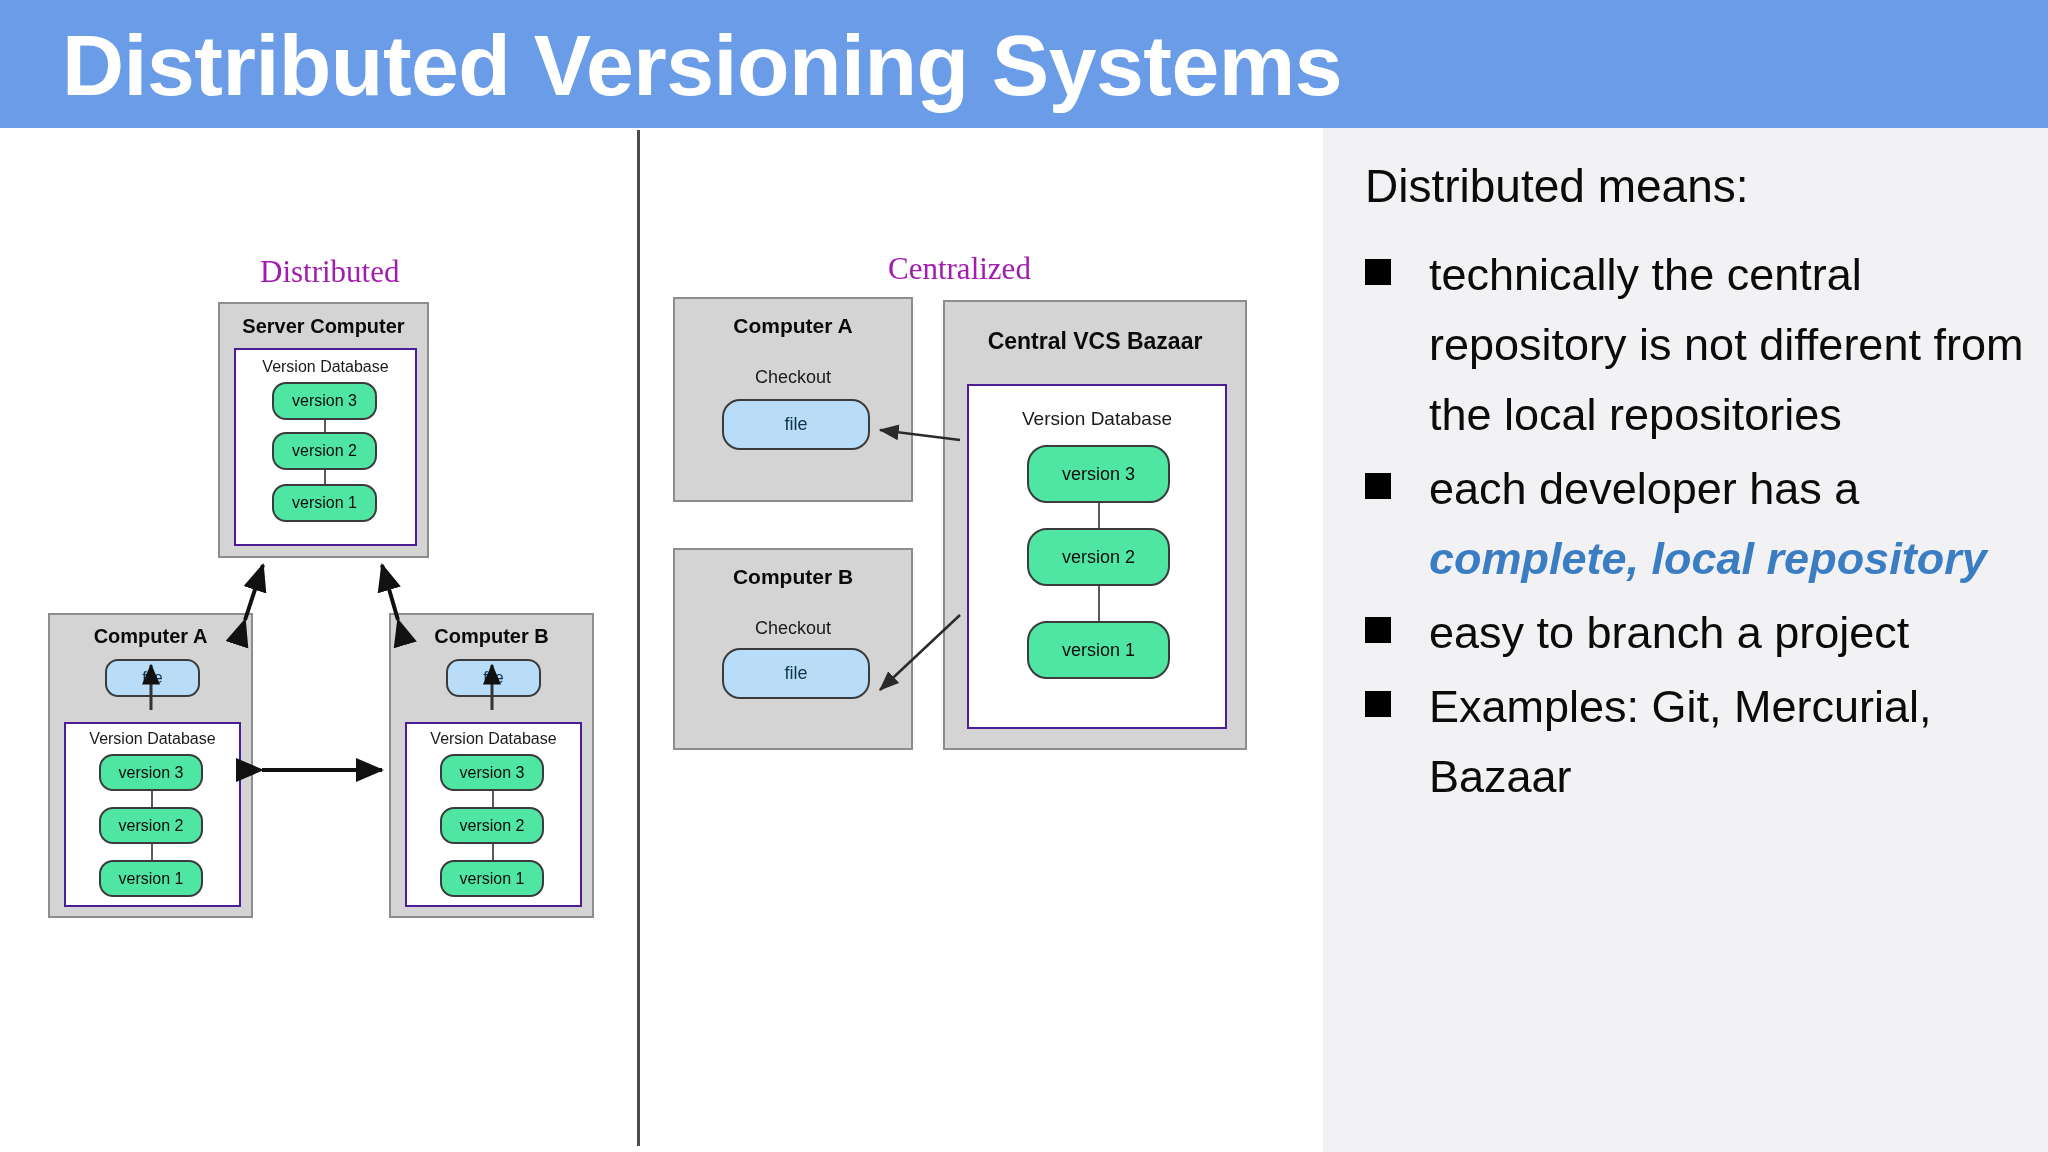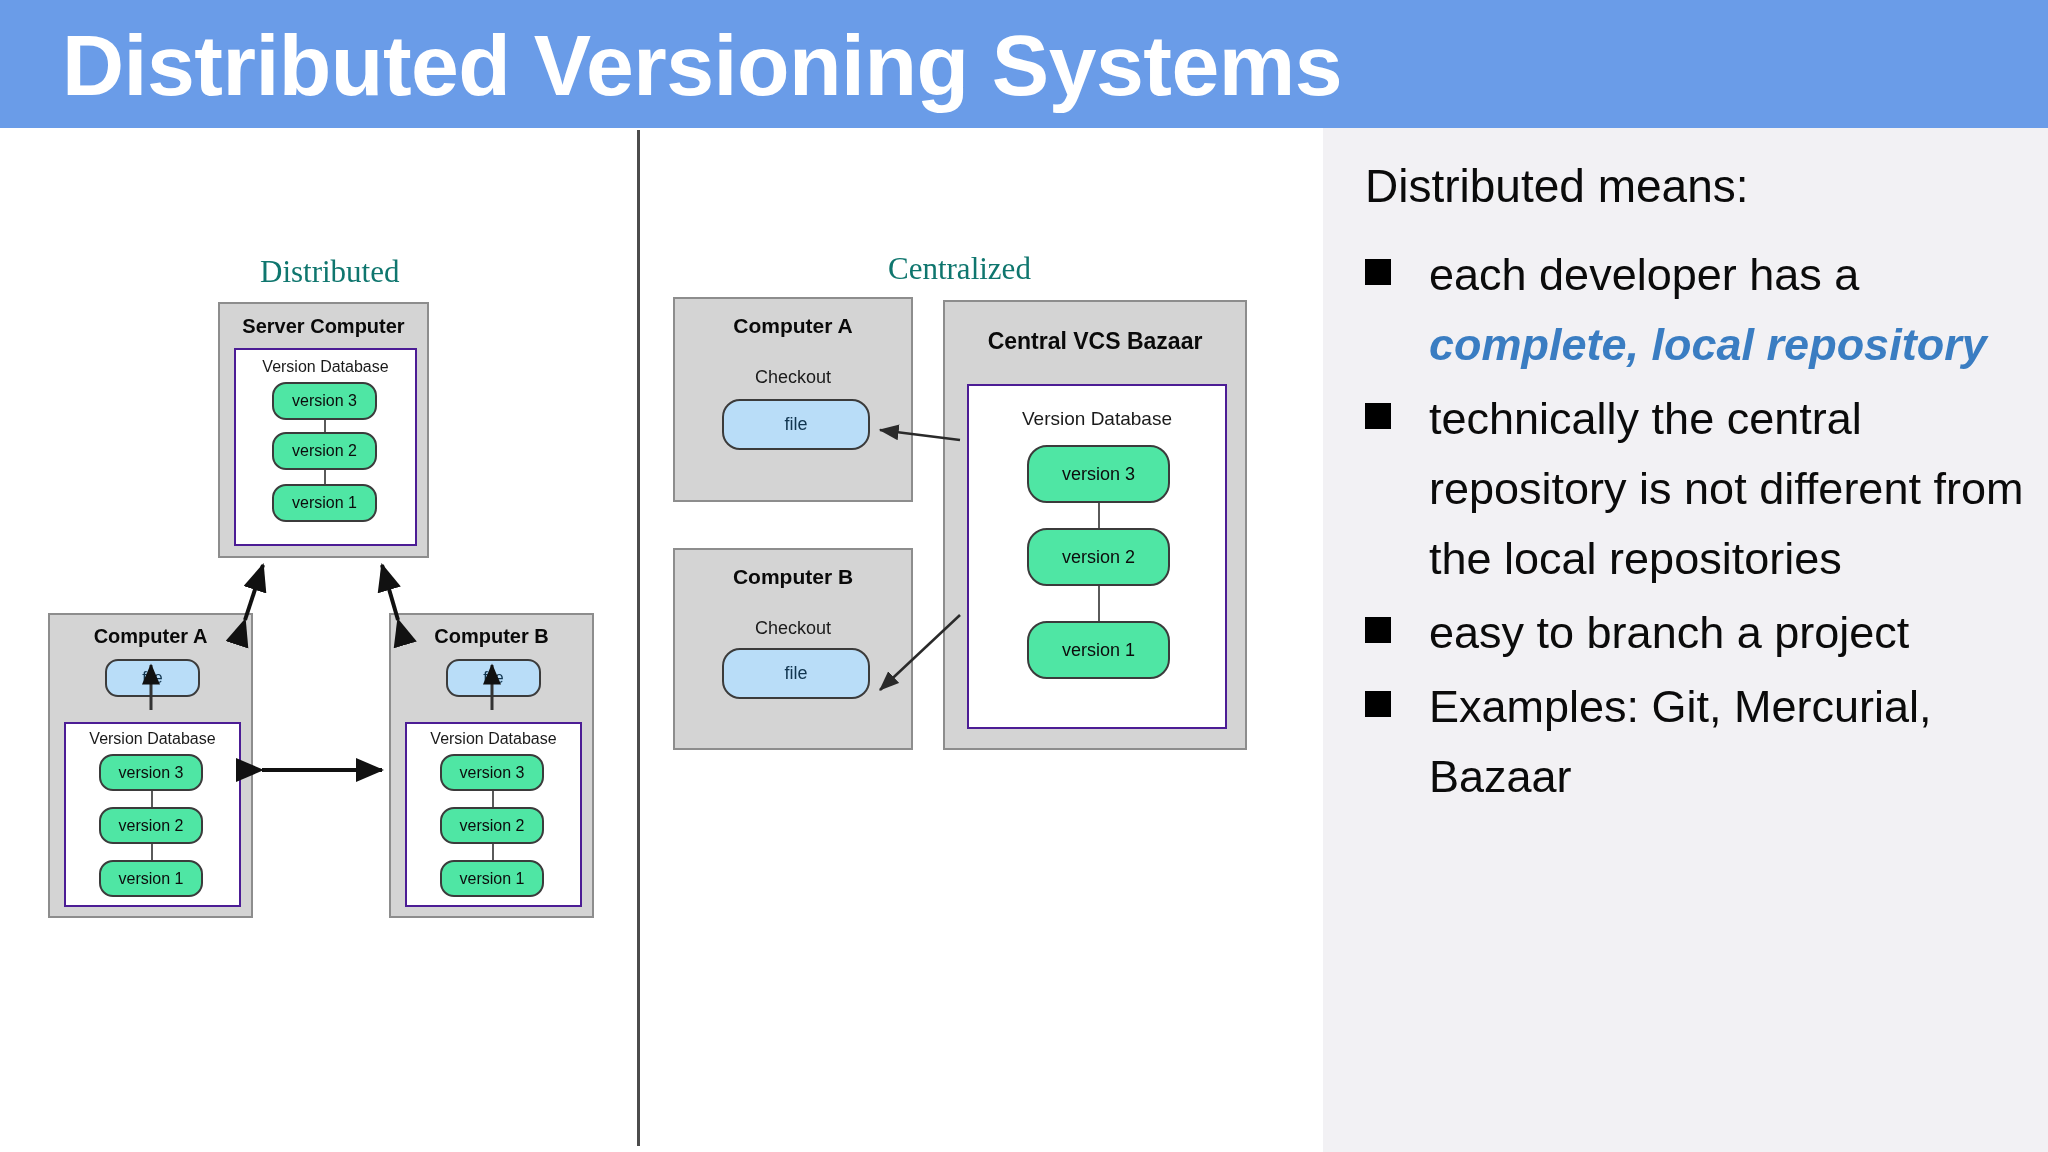--- a/index.html
+++ b/index.html
@@ -94,21 +94,21 @@
     color: #3a7dc2;
     font-weight: bold;
     font-style: italic;
   }
 
   
   .diagram-caption {
     position: absolute;
     font-family: "Liberation Serif", serif;
     font-size: 31px;
-    color: #0f766e;
+    color: #a21caf;
     white-space: nowrap;
   }
   .outer-box {
     position: absolute;
     background: #d4d4d4;
     border: 2px solid #8d8d8d;
     box-sizing: border-box;
   }
   .outer-box-title {
     position: absolute;
@@ -272,28 +272,28 @@
     <line x1="960" y1="440" x2="880" y2="430" stroke="#2a2a2a" stroke-width="2.5" marker-end="url(#arrowhead2)"></line>
     <line x1="960" y1="615" x2="880" y2="690" stroke="#2a2a2a" stroke-width="2.5" marker-end="url(#arrowhead2)"></line>
   </svg>
 </div>
 
 <div id="info-panel">
   <div id="info-heading">Distributed means:</div>
   <div id="bullet-list">
       <div class="bullet-row">
         <span class="bullet-marker"></span>
+        <span class="bullet-text"><span>technically the central repository is not different from the local repositories</span></span>
+      </div>
+      <div class="bullet-row">
+        <span class="bullet-marker"></span>
         <span class="bullet-text"><span>each developer has a </span><span class="em-blue">complete, local repository</span></span>
       </div>
       <div class="bullet-row">
         <span class="bullet-marker"></span>
-        <span class="bullet-text"><span>technically the central repository is not different from the local repositories</span></span>
-      </div>
-      <div class="bullet-row">
-        <span class="bullet-marker"></span>
         <span class="bullet-text"><span>easy to branch a project</span></span>
       </div>
       <div class="bullet-row">
         <span class="bullet-marker"></span>
         <span class="bullet-text"><span>Examples: Git, Mercurial, Bazaar</span></span>
       </div>
     </div>
 </div>
 
 </body></html>

